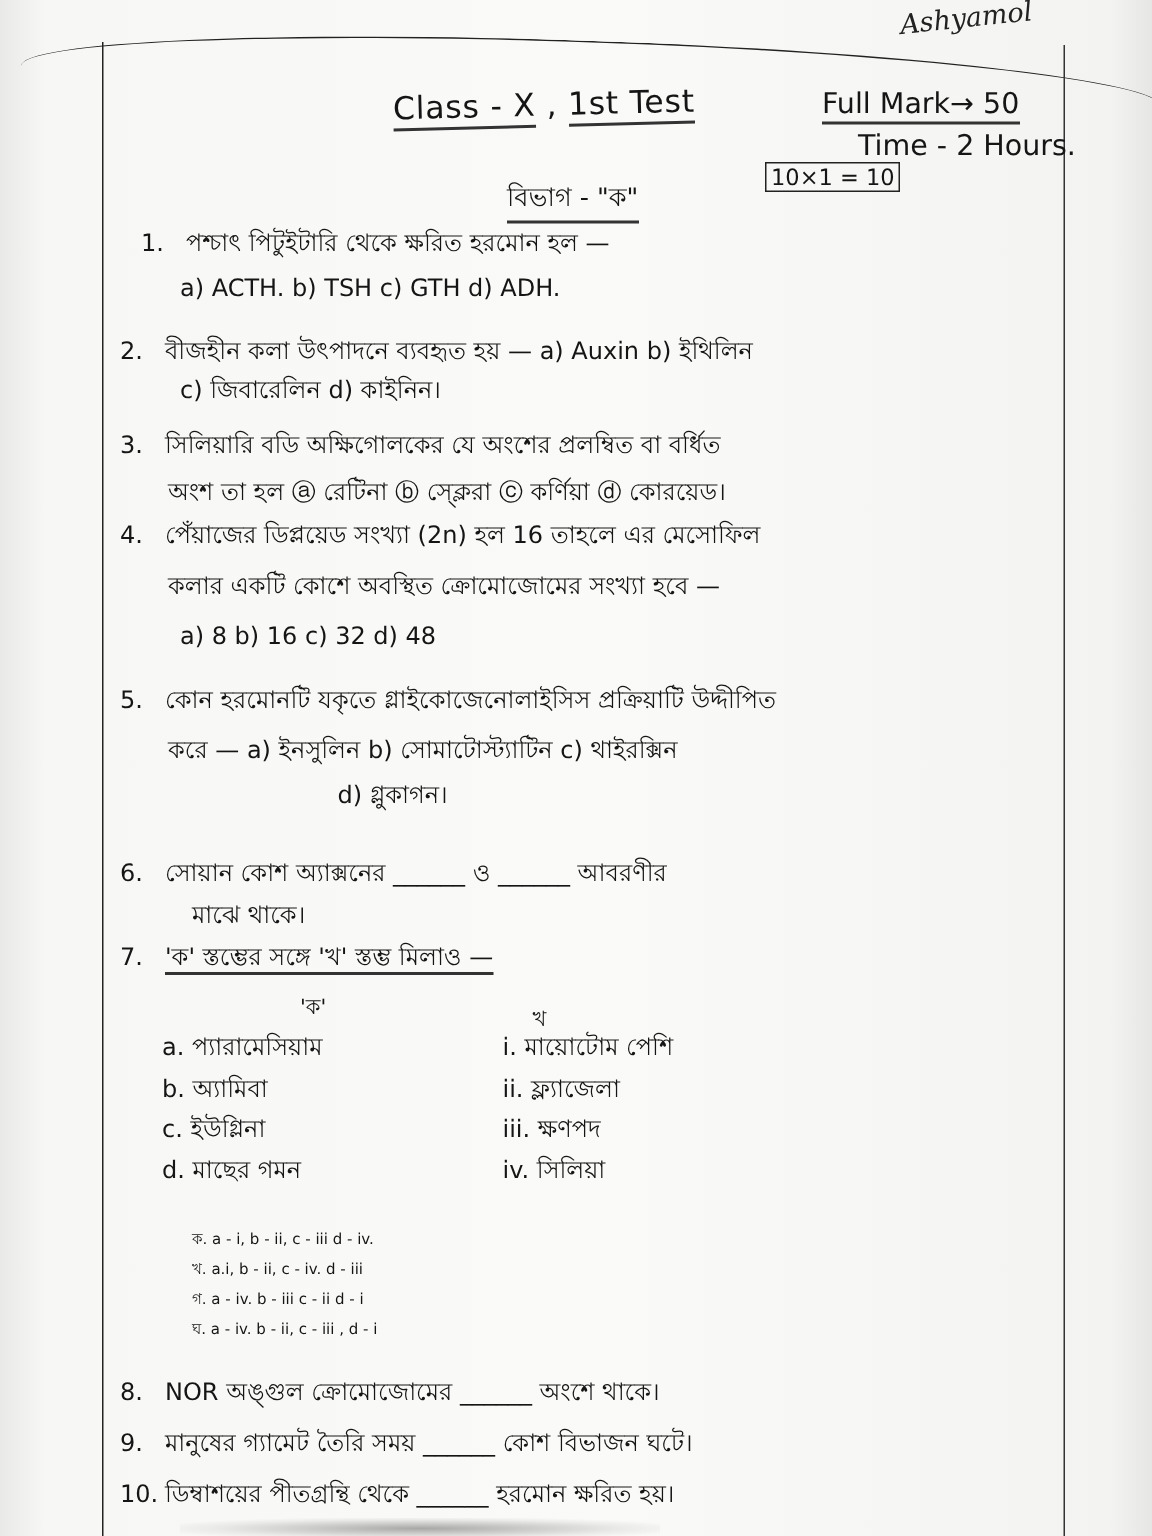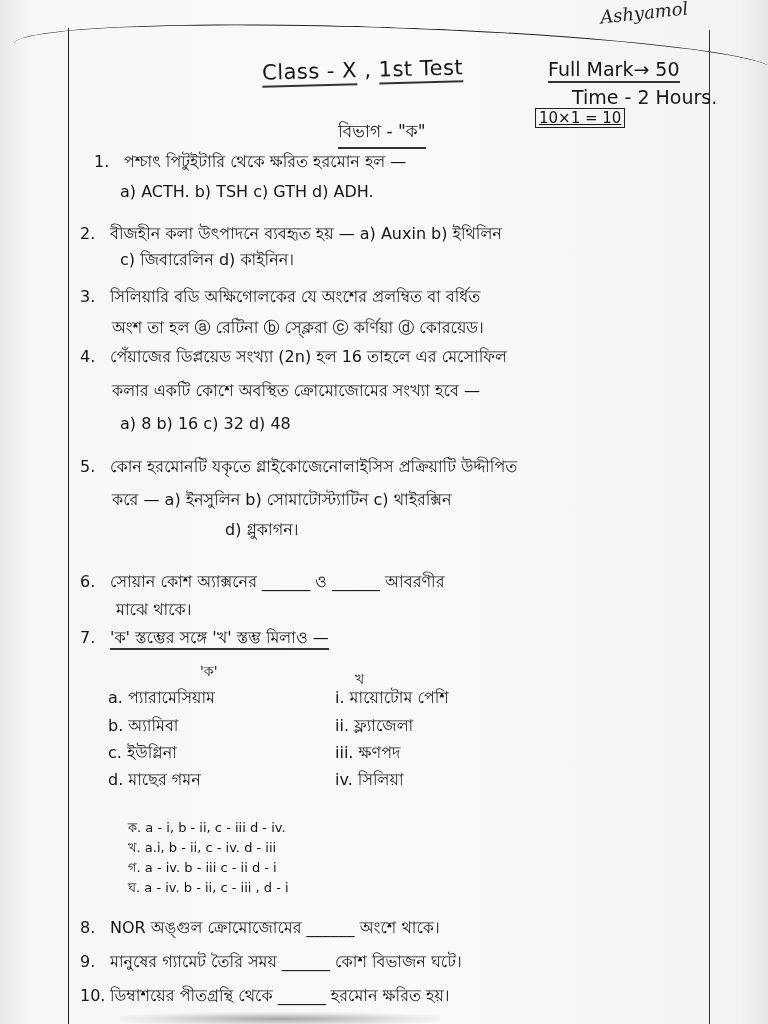--- a/index.html
+++ b/index.html
@@ -50,21 +50,21 @@
     }
     .ul { border-bottom: 2px solid #333; padding-bottom: 1px; }
     .marks { font-size: 19px; }
     .time { font-size: 19px; }
     .boxed {
       border: 1.6px solid #222; padding: 0 3px; font-size: 15px;
     }
     .section { font-size: 17px; }
     .q { font-size: 16px; line-height: 24px; }
     .q .num { display: inline-block; width: 30px; }
-    .small { font-size: 13px; }
+    .small { font-size: 10px; }
     .col-head { font-size: 14px; }
   </style>
 </head>
 <body>
 
 <div class="paper">
   <div class="border-top"></div>
   <div class="border-left"></div>
   <div class="border-right"></div>
   <div class="bottom-smudge"></div>
@@ -72,21 +72,21 @@
   <div class="signature">Ashyamol</div>
 
   <div class="hw title" style="left:262px; top:58px;">
     <span class="ul">Class - X</span>
     <span> , </span>
     <span class="ul">1st Test</span>
   </div>
   <div class="hw marks ul" style="left:548px; top:58px;">Full Mark→ 50</div>
   <div class="hw time" style="left:572px; top:86px;">Time - 2 Hours.</div>
   <div class="hw section ul" style="left:338px; top:118px;">বিভাগ - "ক"</div>
-  <div class="hw boxed" style="left:535px; top:108px;text-decoration:underline;">10×1 = 10</div>
+  <div class="hw boxed" style="left:510px; top:108px;">10×1 = 10</div>
 
   <div class="hw q" style="left:80px; top:150px;margin-left:14px;">
     <span class="num">1.</span><span>পশ্চাৎ পিটুইটারি থেকে ক্ষরিত হরমোন হল —</span>
   </div>
   <div class="hw q" style="left:120px; top:180px;">a) ACTH.  b) TSH  c) GTH  d) ADH.</div>
 
   <div class="hw q" style="left:80px; top:210px;margin-top:12px;">
     <span class="num">2.</span><span>বীজহীন কলা উৎপাদনে ব্যবহৃত হয় — a) Auxin  b) ইথিলিন</span>
   </div>
   <div class="hw q" style="left:120px; top:248px;">c) জিবারেলিন  d) কাইনিন।</div>
@@ -104,21 +104,21 @@
 
   <div class="hw q" style="left:80px; top:455px;">
     <span class="num">5.</span><span>কোন হরমোনটি যকৃতে গ্লাইকোজেনোলাইসিস প্রক্রিয়াটি উদ্দীপিত</span>
   </div>
   <div class="hw q" style="left:112px; top:488px;">করে —  a) ইনসুলিন  b) সোমাটোস্ট্যাটিন  c) থাইরক্সিন</div>
   <div class="hw q" style="left:225px; top:518px;">d) গ্লুকাগন।</div>
 
   <div class="hw q" style="left:80px; top:570px;">
     <span class="num">6.</span><span>সোয়ান কোশ অ্যাক্সনের ______ ও ______ আবরণীর</span>
   </div>
-  <div class="hw q" style="left:116px; top:598px;">মাঝে থাকে।</div>
+  <div class="hw q" style="left:128px; top:598px;">মাঝে থাকে।</div>
 
   <div class="hw q" style="left:80px; top:626px;">
     <span class="num">7.</span><span class="ul">'ক' স্তম্ভের সঙ্গে 'খ' স্তম্ভ মিলাও —</span>
   </div>
 
   <div class="hw col-head" style="left:200px; top:660px;">'ক'</div>
   <div class="hw col-head" style="left:355px; top:668px;">খ</div>
 
   <div class="hw q" style="left:108px; top:686px;">a. প্যারামেসিয়াম</div>
   <div class="hw q" style="left:108px; top:714px;">b. অ্যামিবা</div>

